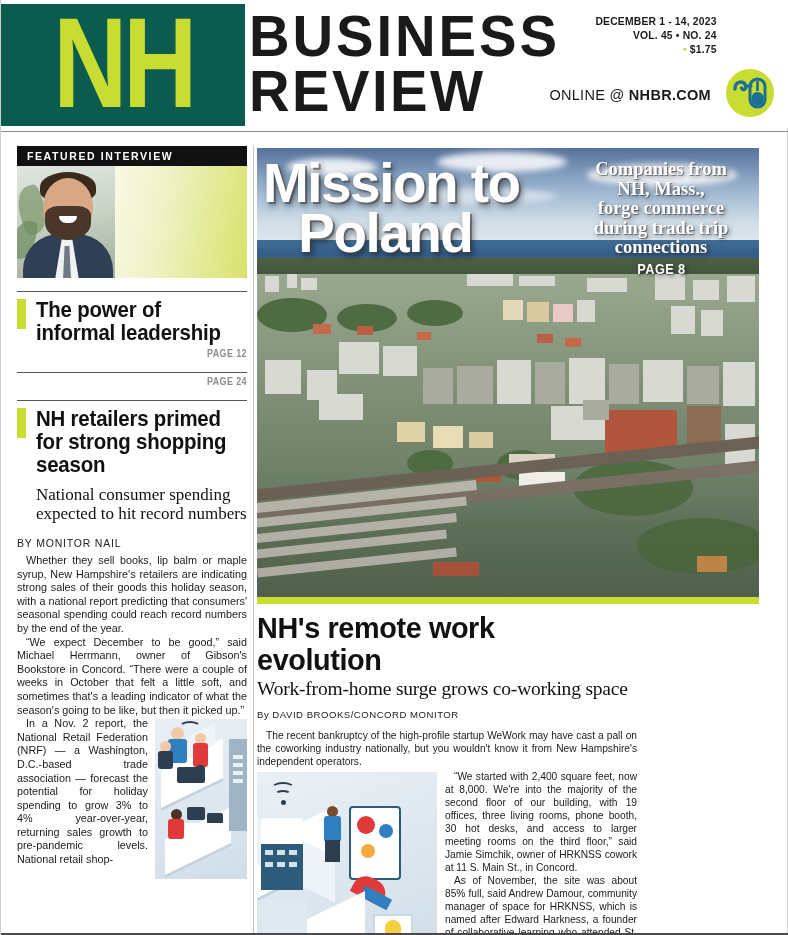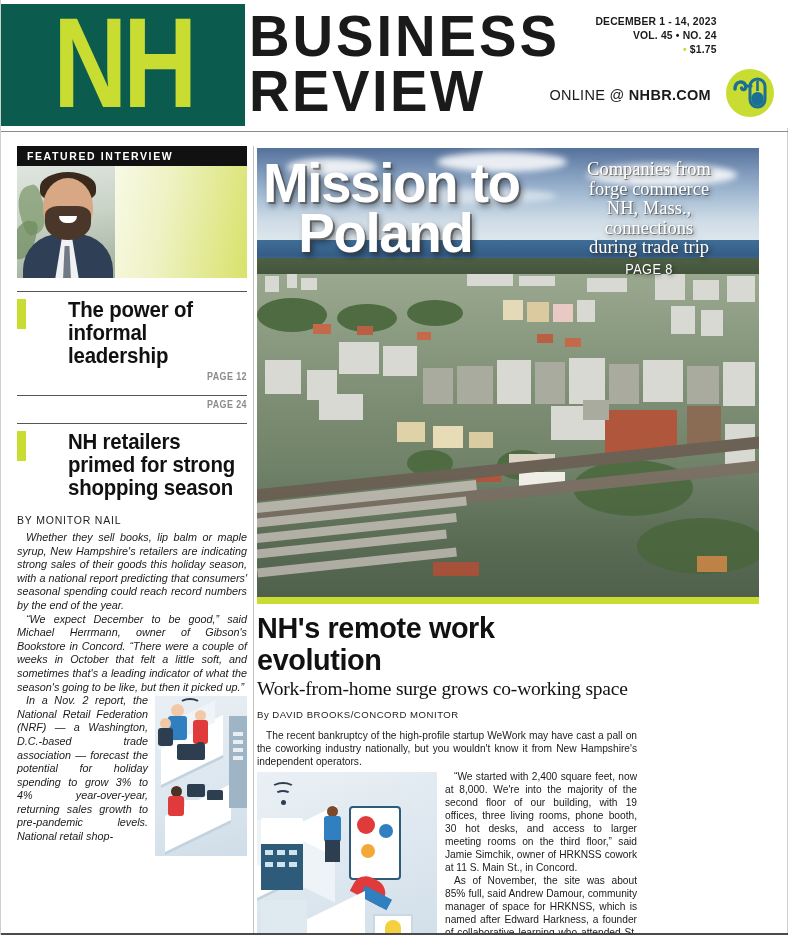--- a/index.html
+++ b/index.html
@@ -125,21 +125,21 @@
   .qa-line { font-size: 16px; line-height: 17.5px; }
   .qa-page {
     font-family: "Liberation Sans Narrow", "Liberation Sans", sans-serif;
     font-weight: 700; font-size: 10.5px; color: #8c8c8c;
     letter-spacing: 0.5px; margin-top: 3px;
     transform: scaleX(0.85); transform-origin: right center;
   }
 
   .hl-item { margin-top: 13px; }
   .hl-rule { height: 1px; background: #555; }
-  .hl-row { display: flex; padding-top: 7px; gap: 32px; }
+  .hl-row { display: flex; padding-top: 7px; }
   .hl-accent {
     width: 9px; height: 30px; background: #c8dc32; flex: none; margin-right: 10px;
   }
   .hl-head {
     font-family: "Liberation Sans Narrow", "Liberation Sans", sans-serif;
     font-weight: 700; font-size: 21.5px; line-height: 23px;
     color: #111; letter-spacing: -0.2px;
     transform: scaleX(0.95); transform-origin: left top;
   }
   .hl-page {
@@ -157,21 +157,21 @@
   .byline {
     font-family: "Liberation Sans", sans-serif;
     font-size: 10.5px; letter-spacing: 0.8px; color: #222;
     margin-top: 14px; padding-left: 0;
   }
   .body-text {
     font-family: "Liberation Sans", sans-serif;
     font-size: 10.8px; line-height: 13.6px; color: #1a1a1a;
     text-align: justify; margin-top: 5px;
   }
-  .body-text p { text-indent: 9px; margin-bottom: 0; font-style: italic; }
+  .body-text p { text-indent: 9px; margin-bottom: 0; }
   .left-illo {
     float: right; width: 92px; height: 160px; margin: 2px 0 4px 7px;
     background: linear-gradient(160deg,#e9eff4 0%, #dde7ef 55%, #cfdde8 100%);
     position: relative; overflow: hidden; border: 0;
   }
 
   
   .col-divider {
     position: absolute; left: 252px; top: 146px; width: 1px; height: 789px;
     background: #c4c4c4;
@@ -212,23 +212,23 @@
   .photo-head {
     position: absolute; left: 6px; top: 10px; z-index: 5;
     font-family: "Liberation Sans Narrow", "Liberation Sans", sans-serif;
     font-weight: 700; color: #ffffff;
     font-size: 56px; line-height: 50px; letter-spacing: -1.5px;
     text-shadow: 2px 2px 0 rgba(60,60,60,.55), 3px 4px 6px rgba(0,0,0,.45);
     transform: scaleX(0.98); transform-origin: left top;
   }
   .photo-head .l2 { padding-left: 36px; }
   .photo-deck {
-    position: absolute; right: 12px; top: 12px; z-index: 5; width: 196px;
+    position: absolute; right: 0; top: 12px; z-index: 5; width: 196px;
     text-align: center;
-    font-family: "Liberation Serif", serif; font-weight: 400;
+    font-family: "Liberation Serif", serif; font-weight: 700;
     font-size: 18.5px; line-height: 19.5px; color:#fff;
     text-shadow: 1px 1px 0 rgba(60,60,60,.6), 2px 2px 5px rgba(0,0,0,.5);
   }
   .photo-deck .pg {
     font-family: "Liberation Sans Narrow", "Liberation Sans", sans-serif;
     font-size: 15px; letter-spacing: 0.5px; margin-top: 1px;
     transform: scaleX(0.85); display:inline-block;
   }
   .green-bar {
     position: absolute; left: 256px; top: 597px; width: 502px; height: 7px;
@@ -359,20 +359,21 @@
       <div class="hl-rule"></div>
       <div class="hl-page">PAGE 24</div>
     </div>
 
     <div class="hl-item">
       <div class="hl-rule"></div>
       <div class="hl-row">
         <div class="hl-accent"></div>
         <div class="hl-head">NH retailers primed for strong shopping season</div>
       </div>
+      <div class="hl-deck">National consumer spending expected to hit record numbers</div>
       <div class="byline">BY MONITOR NAIL</div>
 
       <div class="body-text">
         <p>Whether they sell books, lip balm or maple syrup, New Hampshire's retailers are indicating strong sales of their goods this holiday season, with a national report predicting that consumers' seasonal spending could reach record numbers by the end of the year.</p>
         <p>“We expect December to be good,” said Michael Herrmann, owner of Gibson's Bookstore in Concord. “There were a couple of weeks in October that felt a little soft, and sometimes that's a leading indicator of what the season's going to be like, but then it picked up.”</p>
         <div class="left-illo">
           <div class="iso plat" style="left:6px; top:34px; width:62px; height:40px;"></div>
           <div class="iso plat2" style="left:4px; top:18px; width:56px; height:22px;"></div>
           <div class="p-head" style="left:16px; top:8px; width:13px; height:13px;"></div>
           <div class="p-body accent-blue" style="left:13px; top:20px; width:19px; height:24px; position:absolute; border-radius:3px;"></div>
@@ -473,24 +474,24 @@
       <div class="blk" style="left:440px; top:282px; width:30px; height:16px; background:#c98a4a;"></div>
     </div>
     <div class="photo-mask"></div>
 
     <div class="photo-head">
       <div>Mission to</div>
       <div class="l2">Poland</div>
     </div>
     <div class="photo-deck">
       <div>Companies from</div>
+      <div>NH, Mass.,</div>
       <div>forge commerce</div>
-      <div>NH, Mass.,</div>
+      <div>during  trade trip</div>
       <div>connections</div>
-      <div>during  trade trip</div>
       <div class="pg">PAGE 8</div>
     </div>
   </div>
   <div class="green-bar"></div>
 
   <div class="rw">
     <div class="rw-head">NH's remote work evolution</div>
     <div class="rw-deck">Work-from-home surge grows co-working space</div>
     <div class="rw-byline">By DAVID BROOKS/CONCORD MONITOR</div>
     <div class="rw-lead">

